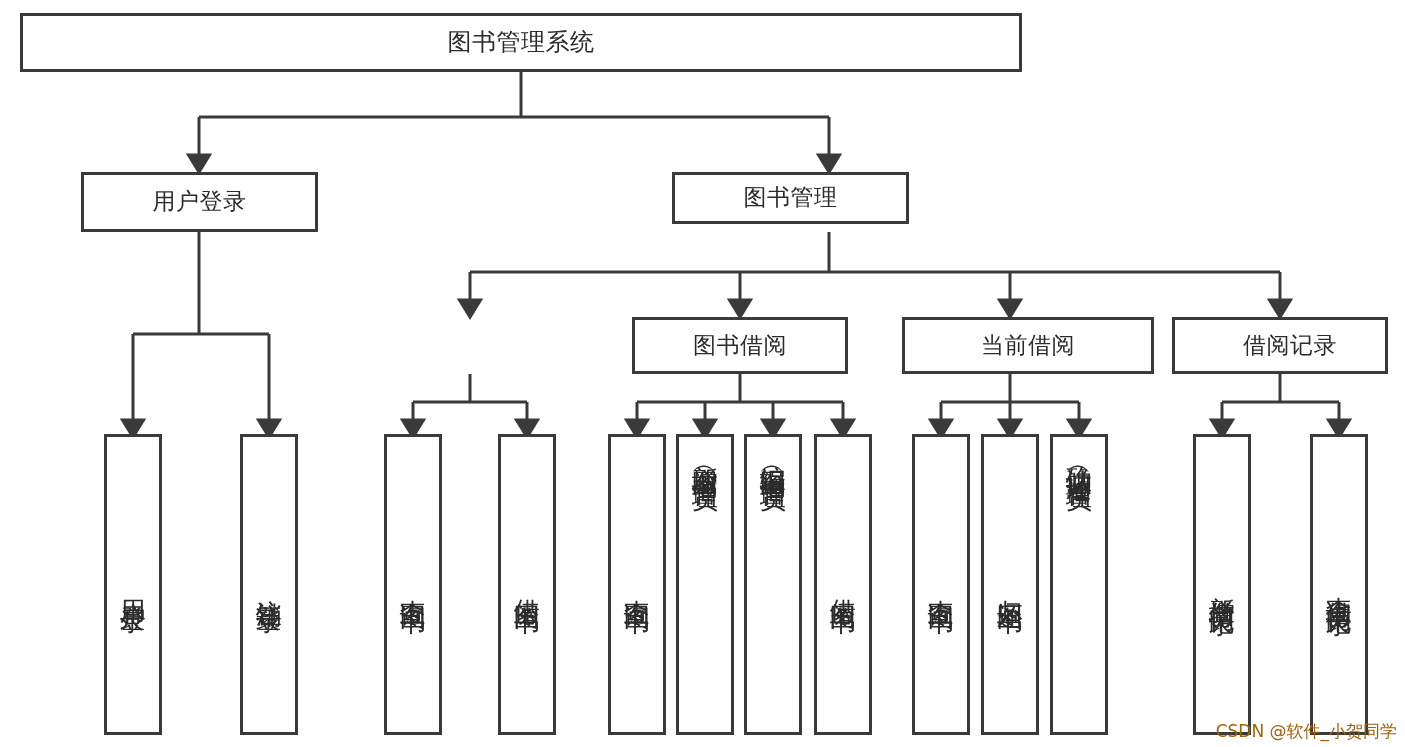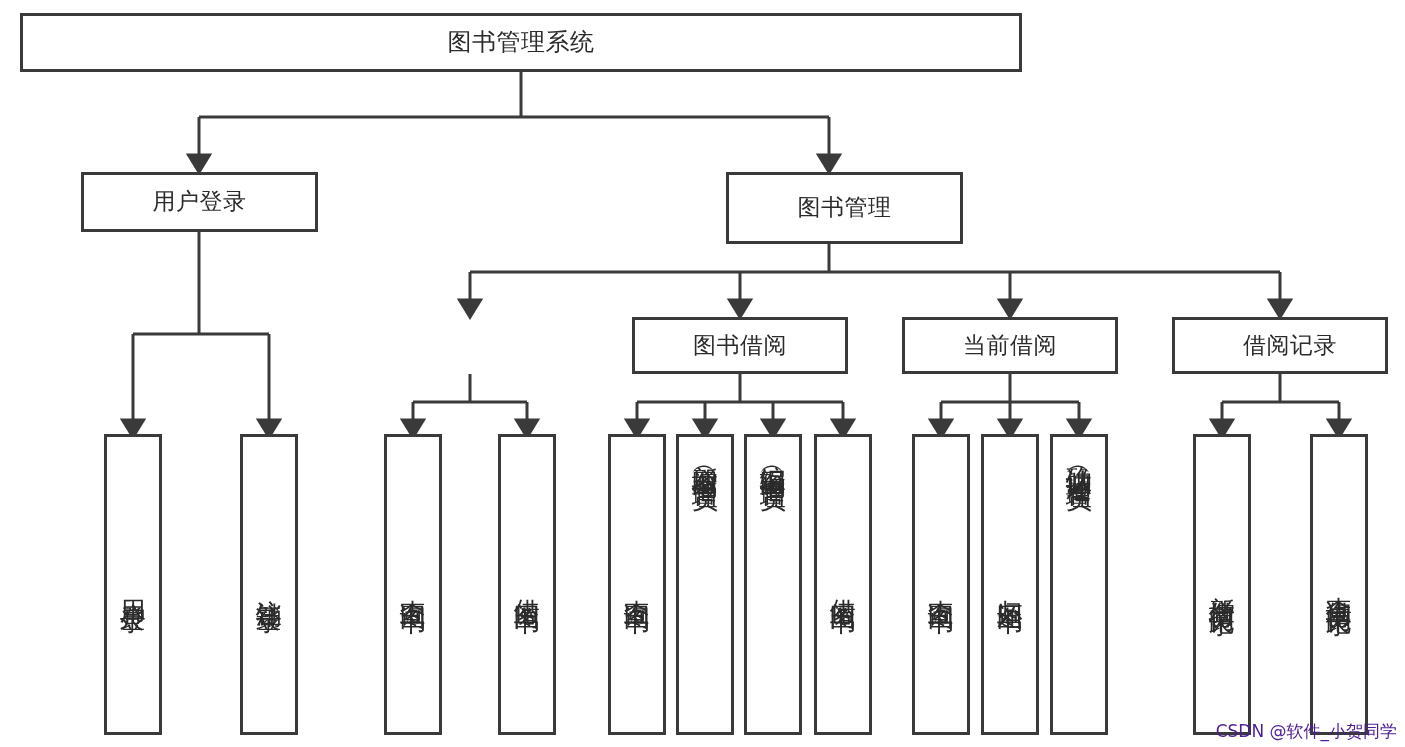--- a/index.html
+++ b/index.html
@@ -67,21 +67,21 @@
   }
   .node.v.mid {
     align-items: center;
     padding-top: 0;
   }
   .watermark {
     position: absolute;
     right: 8px;
     bottom: 4px;
     font-size: 17px;
-    color: #4c1d95;
+    color: #a16207;
     z-index: 5;
     white-space: nowrap;
     font-family: "DejaVu Sans", "Liberation Sans", sans-serif;
   }
 </style>
 </head>
 <body>
 
 <div id="diagram-root">
 
@@ -137,28 +137,28 @@
     </g>
   </svg>
 
   <div class="node h root" style="left:20px; top:13px; width:1002px; height:59px;">
     <span class="label">图书管理系统</span>
   </div>
 
   <div class="node h" style="left:81px; top:172px; width:237px; height:60px;">
     <span class="label">用户登录</span>
   </div>
-  <div class="node h" style="left:726px; top:172px; width:237px; height:72px;">
+  <div class="node h" style="left:672px; top:172px; width:237px; height:52px;">
     <span class="label">图书管理</span>
   </div>
 
   <div class="node h" style="left:632px; top:317px; width:216px; height:57px;">
     <span class="label">图书借阅</span>
   </div>
-  <div class="node h" style="left:902px; top:317px; width:216px; height:57px;">
+  <div class="node h" style="left:902px; top:317px; width:252px; height:57px;">
     <span class="label">当前借阅</span>
   </div>
   <div class="node h" style="left:1172px; top:317px; width:216px; height:57px;padding-left:20px;">
     <span class="label">借阅记录</span>
   </div>
 
   <div class="node v mid" style="left:104px; top:434px; width:58px; height:301px;">
     <span class="label">用户登录</span>
   </div>
   <div class="node v mid" style="left:240px; top:434px; width:58px; height:301px;">

